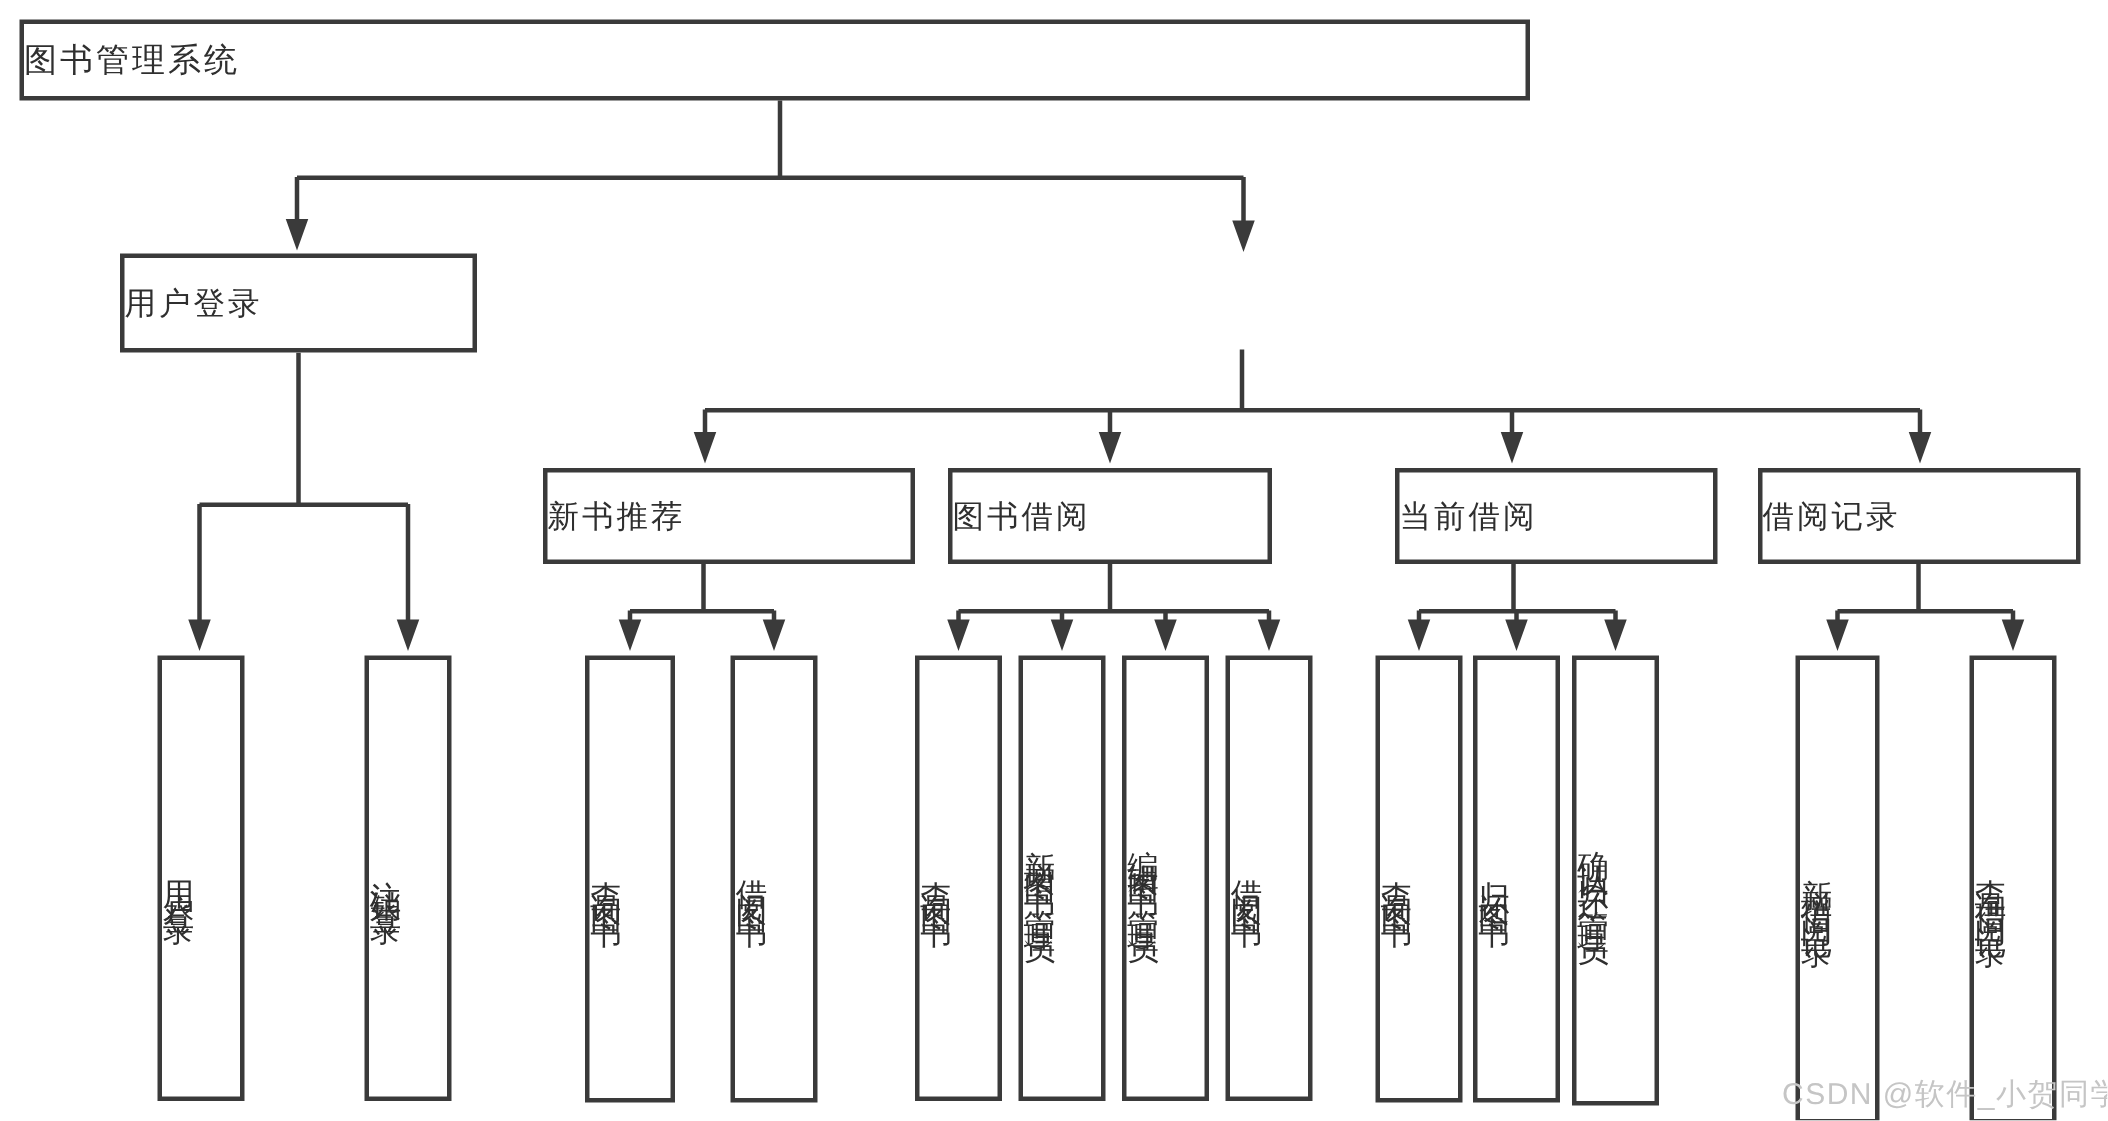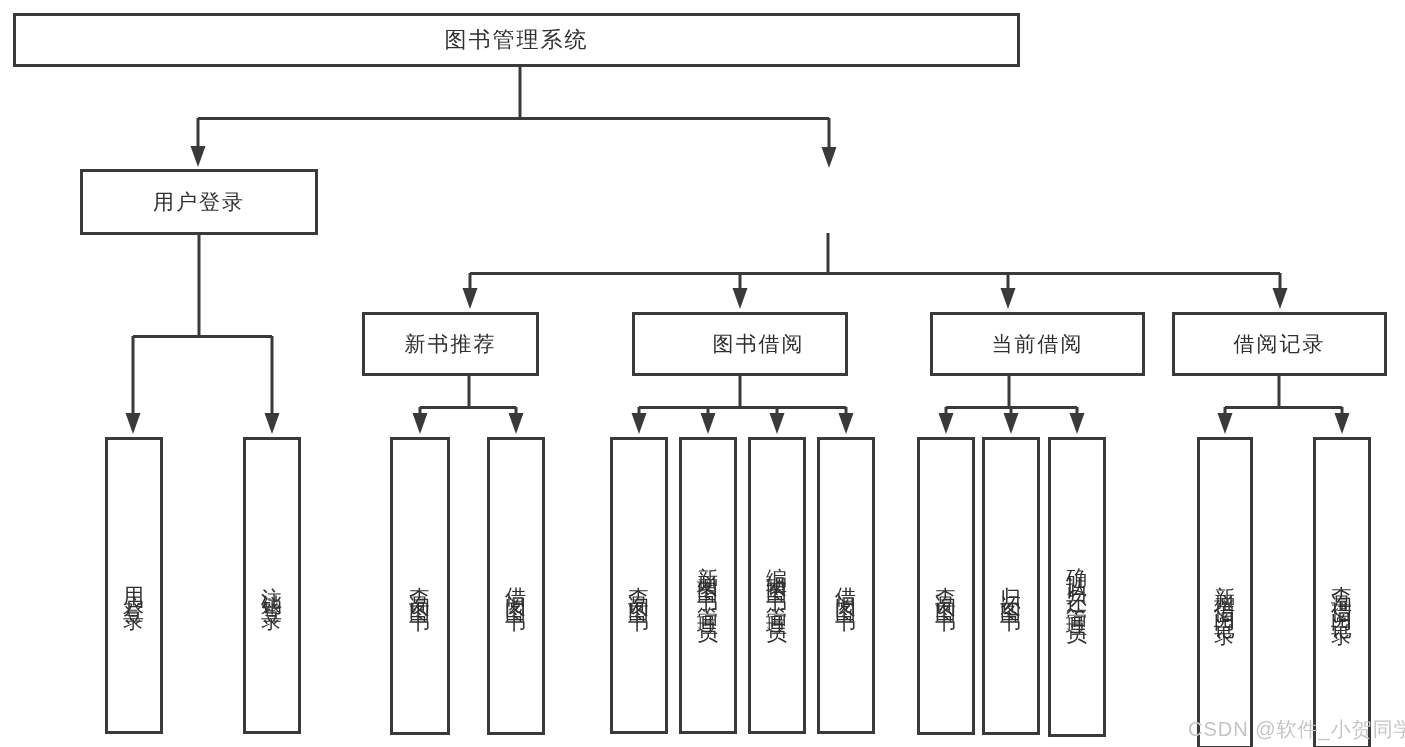--- a/index.html
+++ b/index.html
@@ -25,21 +25,21 @@
   svg.connectors path.head {
     fill: var(--color-line, #3a3a3a);
     stroke: none;
   }
   .node {
     position: absolute;
     border: 3px solid var(--color-line, #3a3a3a);
     background: #ffffff;
     display: flex;
     align-items: center;
-    justify-content: center;
+    justify-content: flex-start;
     color: var(--color-text, #2f2f2f);
   }
   .hbox .label {
     font-size: 21px;
     letter-spacing: 2px;
     white-space: nowrap;
     font-weight: 500;
   }
   .root .label { font-size: 22px; }
   .vbox .label {
@@ -98,24 +98,24 @@
   </svg>
 
   <div class="node hbox root" style="left:13px; top:13px; width:1007px; height:54px;">
     <span class="label">图书管理系统</span>
   </div>
 
   <div class="node hbox" style="left:80px; top:169px; width:238px; height:66px;">
     <span class="label">用户登录</span>
   </div>
 
-  <div class="node hbox" style="left:362px; top:312px; width:177px; height:64px;">
+  <div class="node hbox" style="left:362px; top:312px; width:248px; height:64px;">
     <span class="label">新书推荐</span>
   </div>
-  <div class="node hbox" style="left:632px; top:312px; width:216px; height:64px;padding-left:37px;">
+  <div class="node hbox" style="left:632px; top:312px; width:216px; height:64px;">
     <span class="label">图书借阅</span>
   </div>
   <div class="node hbox" style="left:902px; top:312px; width:215px; height:64px;margin-left:28px;">
     <span class="label">当前借阅</span>
   </div>
   <div class="node hbox" style="left:1172px; top:312px; width:215px; height:64px;">
     <span class="label">借阅记录</span>
   </div>
 
   <div class="node vbox" style="left:105px; top:437px; width:58px; height:297px;">

